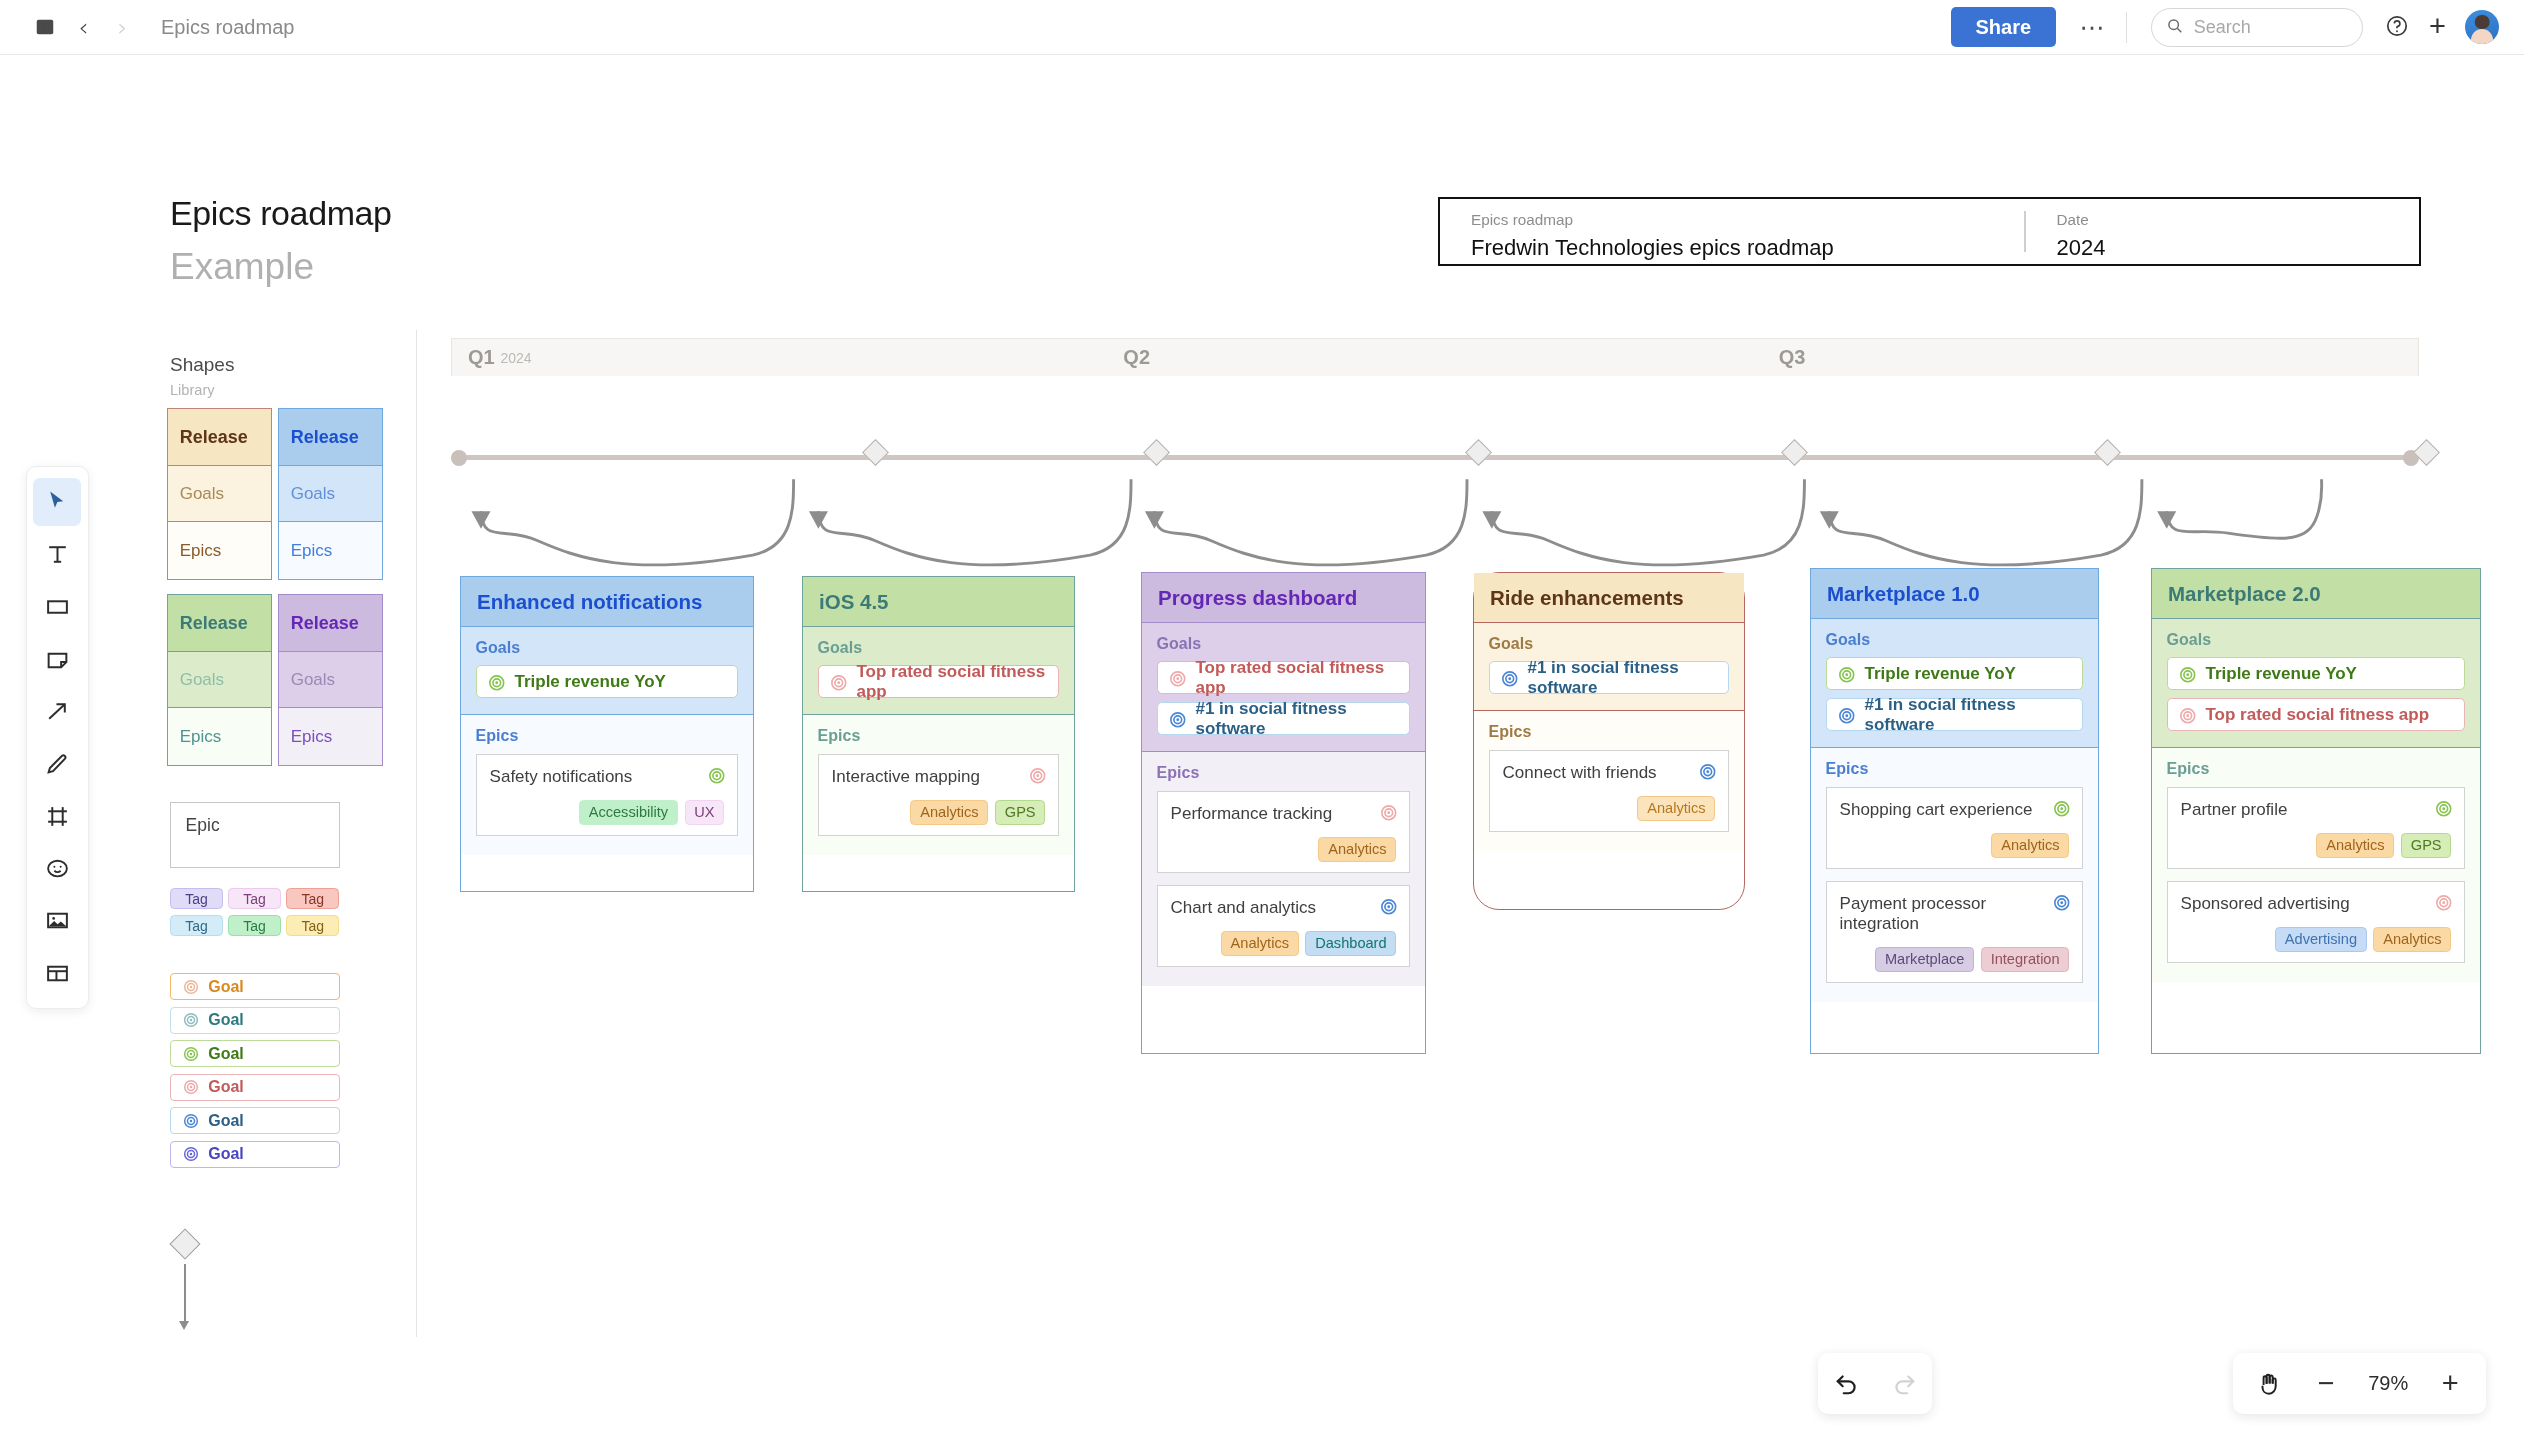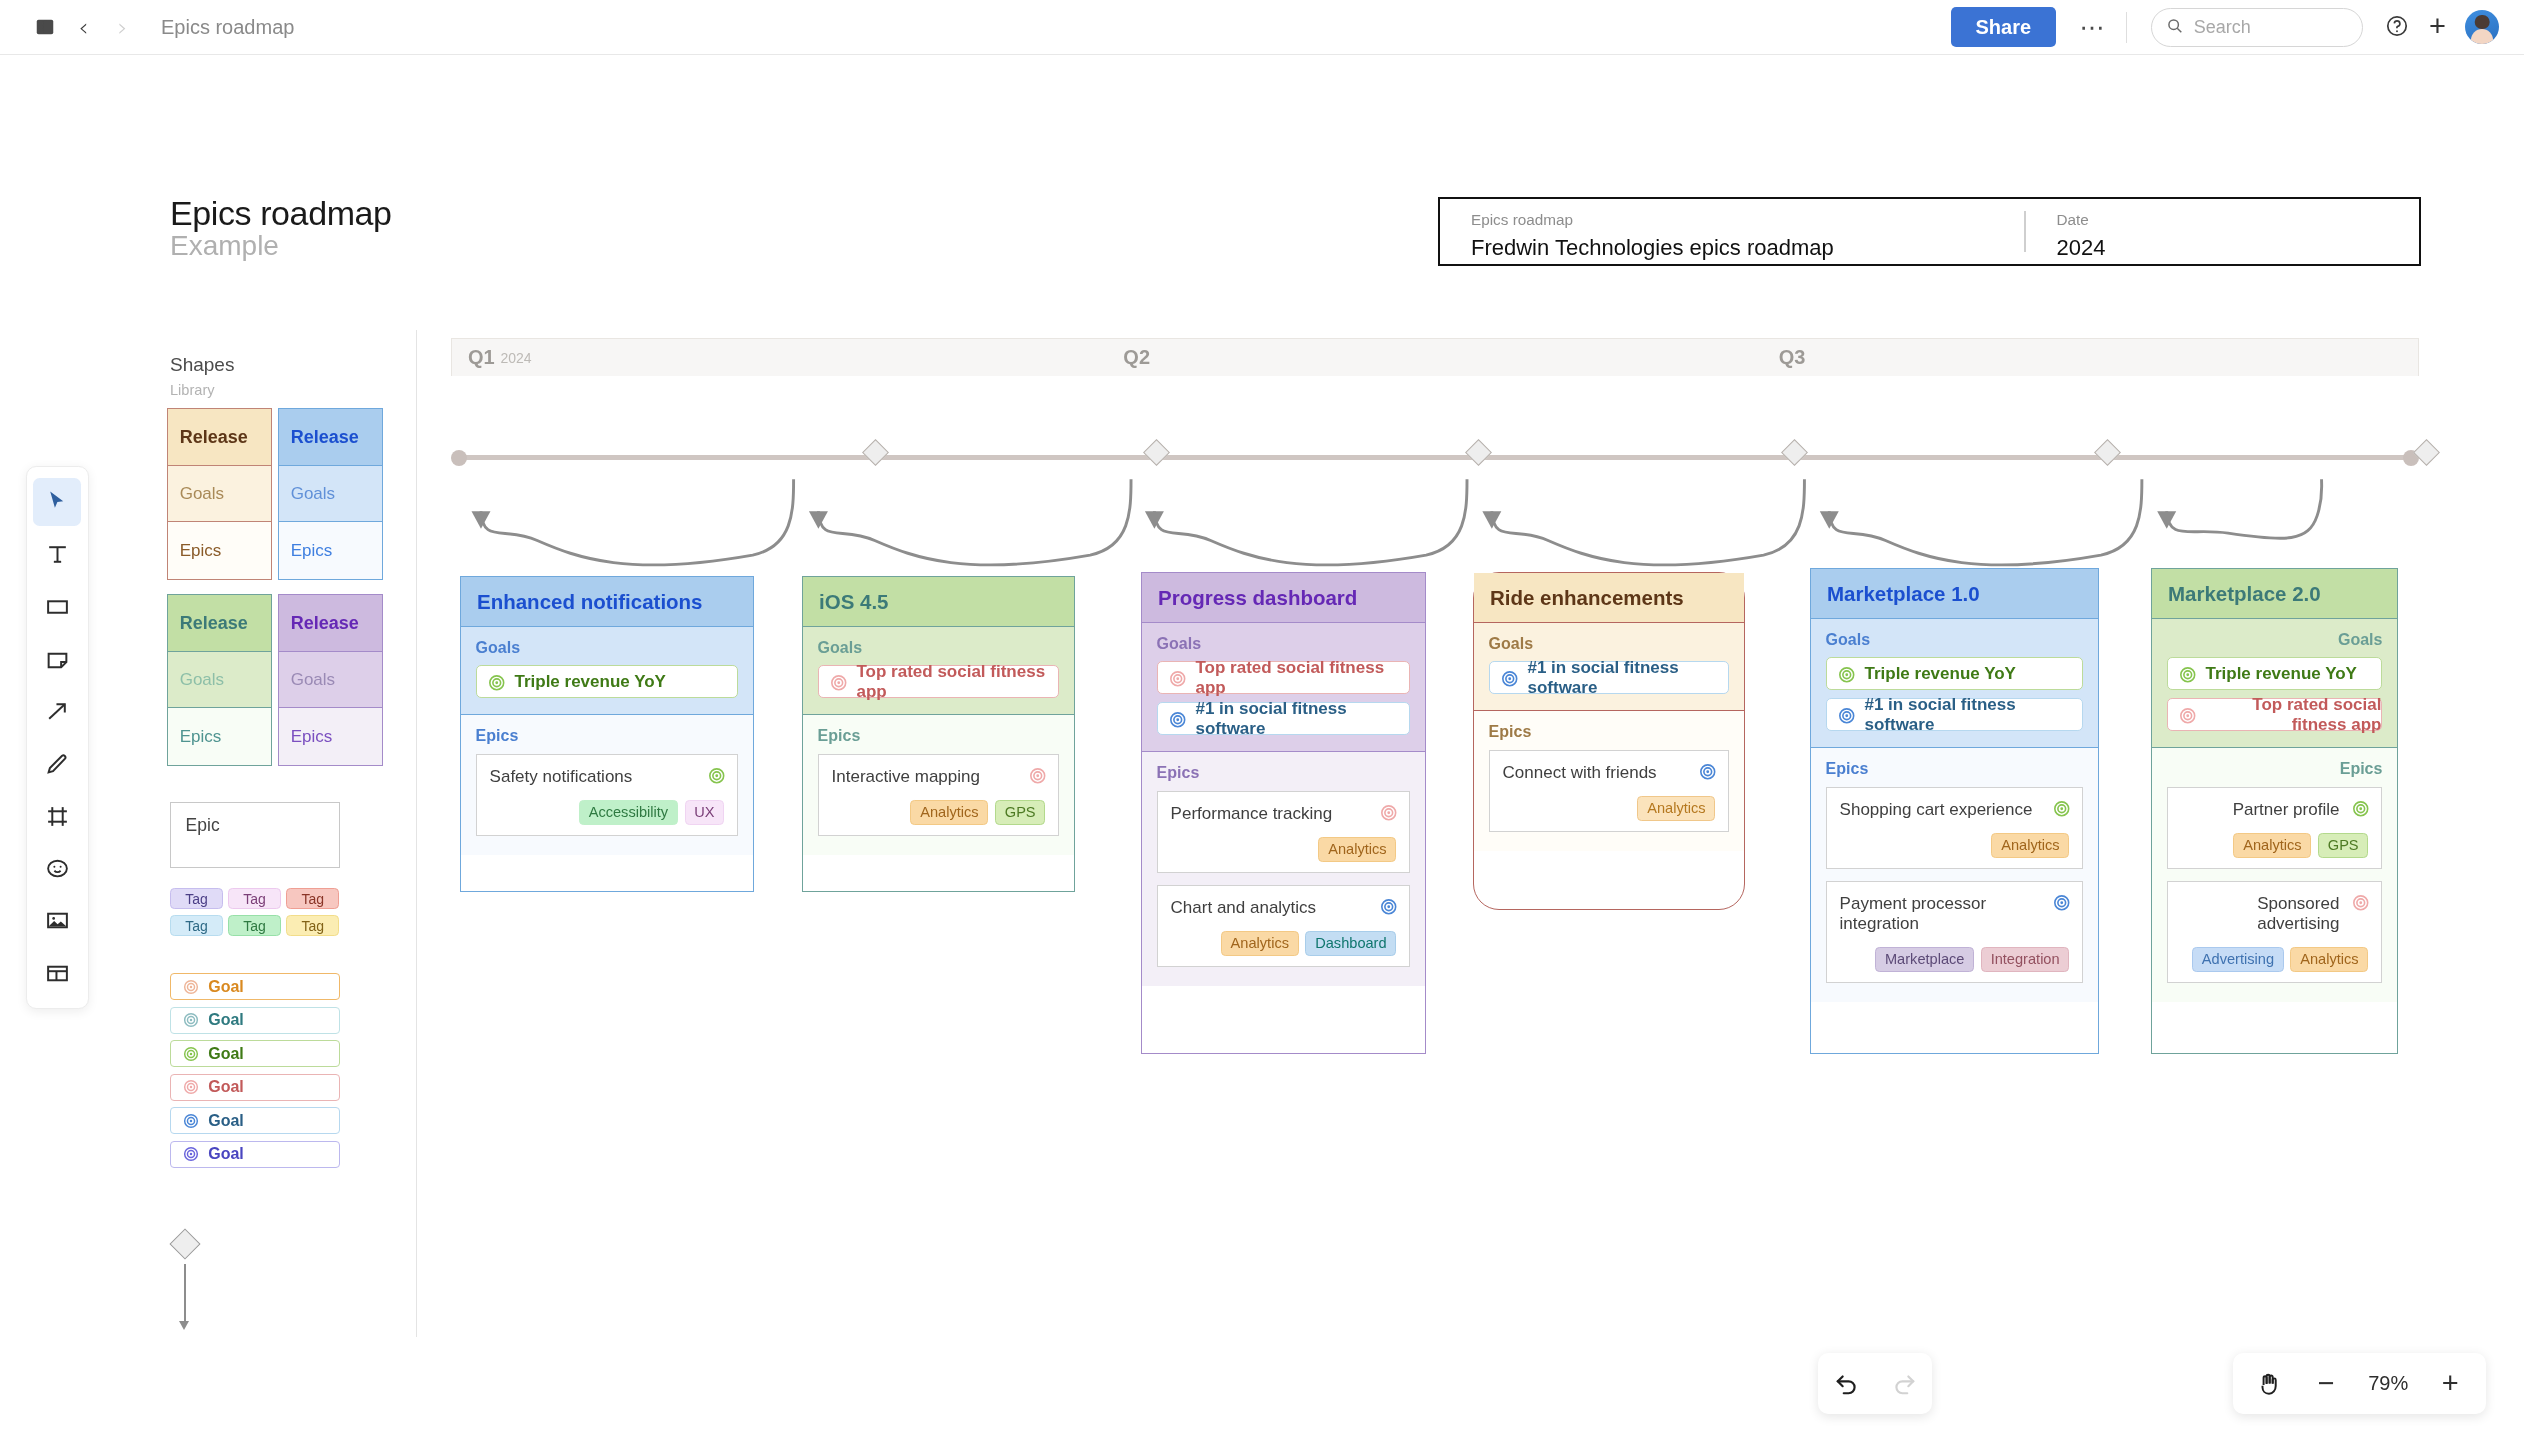--- a/index.html
+++ b/index.html
@@ -76,22 +76,22 @@
   }
   .tool.active { background: #e2edfb; }
   .tool svg { width: 25px; height: 25px; }
 
   
   .page-title {
     position: absolute; left: 170px; top: 194px;
     font-size: 34px; color: #1a1a1a; font-weight: 400; letter-spacing: -0.4px;
   }
   .page-subtitle {
-    position: absolute; left: 170px; top: 230px;
-    font-size: 28px; color: #b0b0b0; font-weight: 400;
+    position: absolute; left: 170px; top: 246px;
+    font-size: 37px; color: #b0b0b0; font-weight: 400;
   }
 
   
   .infobox {
     position: absolute; left: 1438px; top: 197px; width: 983px; height: 69px;
     border: 2.9px solid #111; background: #fff; display: flex; align-items: stretch;
   }
   .ib-cell { padding: 11.7px 0 0 31px; display: flex; flex-direction: column; gap: 6.6px; }
   .ib-cell.left { width: 584px; }
   .ib-label { font-size: 15.3px; color: #8d8d8d; }
@@ -642,21 +642,21 @@
               <circle cx="12" cy="12" r="5.3"></circle>
               <circle cx="12" cy="12" r="1.9" fill="#4a86d6" stroke="none"></circle>
             </svg></span>
           <div class="epic-tags">
             <span class="etag" style="background:#d6cce4;color:#5c4a77;border-color:#c0b2d6">Marketplace</span>
             <span class="etag" style="background:#eccdd4;color:#93505f;border-color:#e0b5bf">Integration</span>
           </div>
         </div>
       </div>
     </div>
-    <div class="rcard" style="left: 2151px; top: 568px; width: 247px; min-height: 486px; border-color: rgb(111, 163, 155); text-align: right;">
+    <div class="rcard" style="left: 2151px; top: 568px; width: 330px; min-height: 486px; border-color: rgb(111, 163, 155);">
       <div class="rc-head" style="background:#c2dfa5;color:#3c7a78;border-bottom:1.5px solid #6fa39b">Marketplace 2.0</div>
       <div class="rc-goals" style="background:#dcebc9;border-bottom:1.5px solid #6fa39b">
         <div class="rc-sec-label" style="color:#6a9e95">Goals</div>
         <div class="goal-pill" style="border:0.7px solid #bcdb9a;color:#3f7a16">
           <span class="ring"><svg viewBox="0 0 24 24" width="17.5" height="17.5" fill="none" stroke="#86c44e" stroke-width="2.2">
               <circle cx="12" cy="12" r="9.5"></circle>
               <circle cx="12" cy="12" r="5.3"></circle>
               <circle cx="12" cy="12" r="1.9" fill="#86c44e" stroke="none"></circle>
             </svg></span>
           <span>Triple revenue YoY</span>

